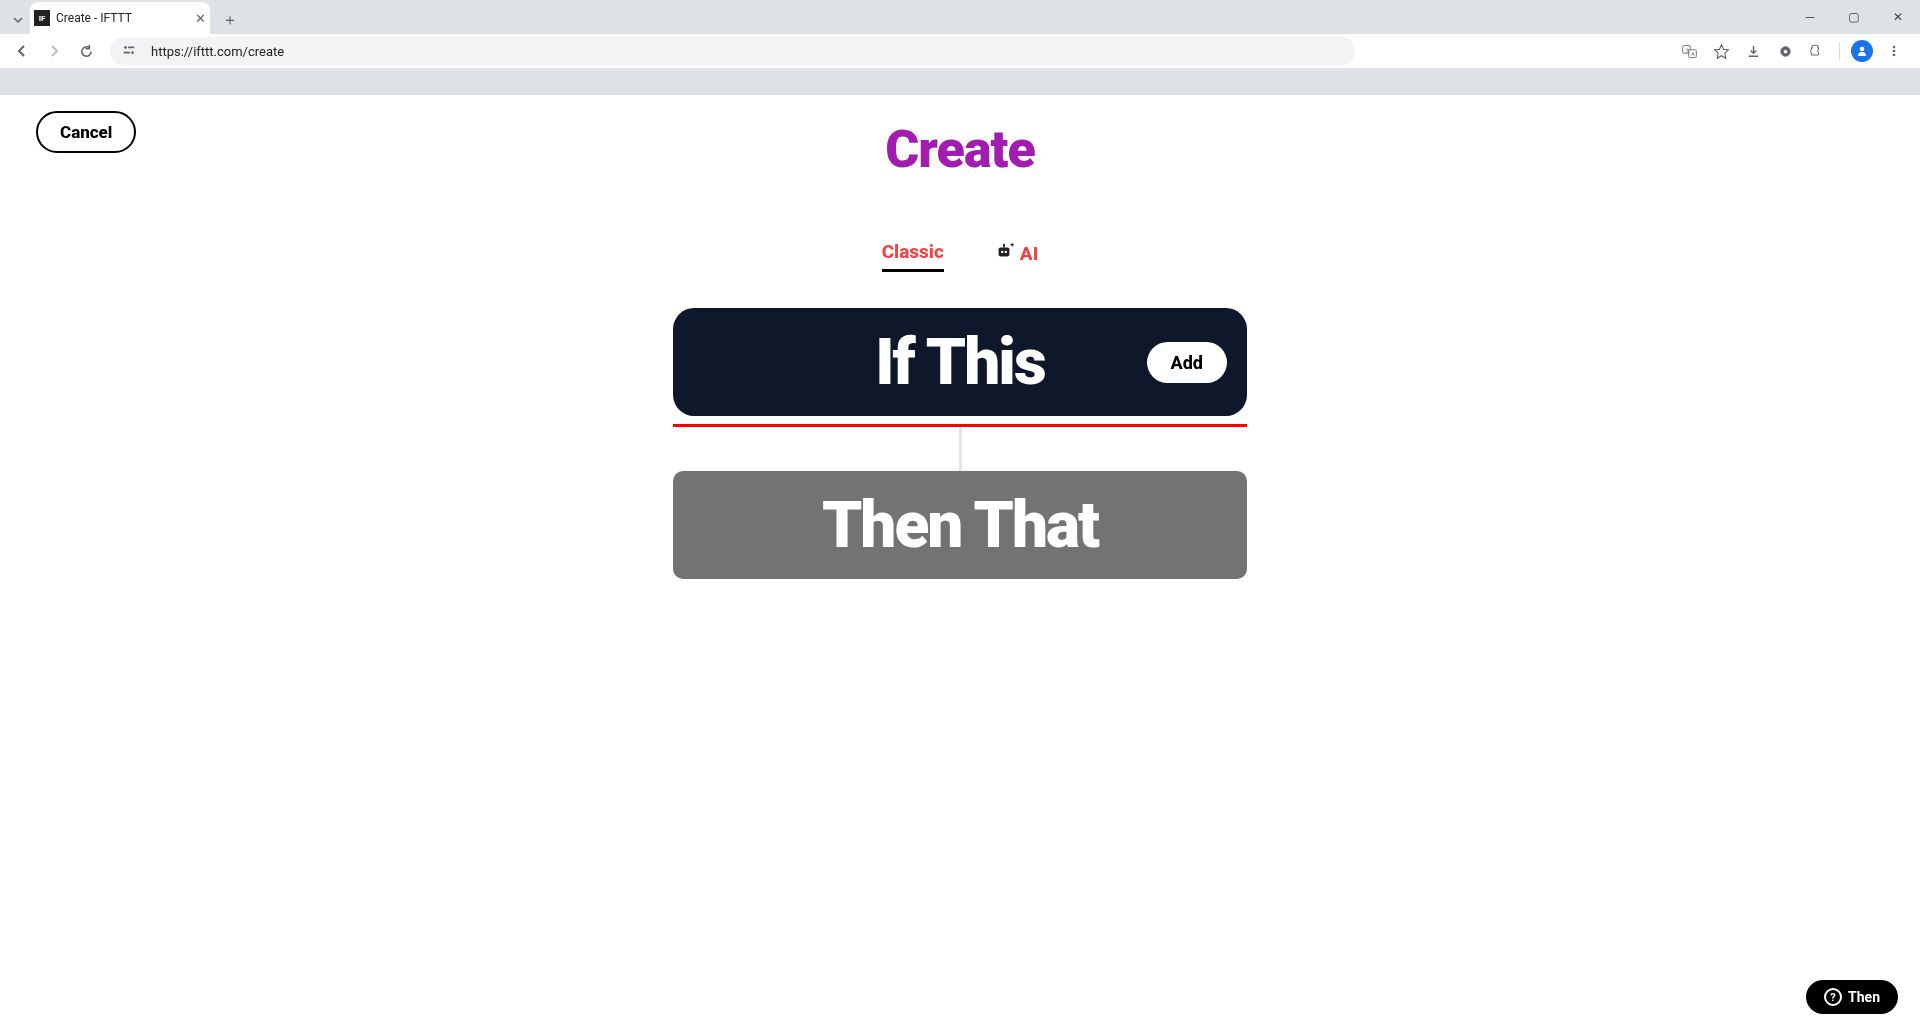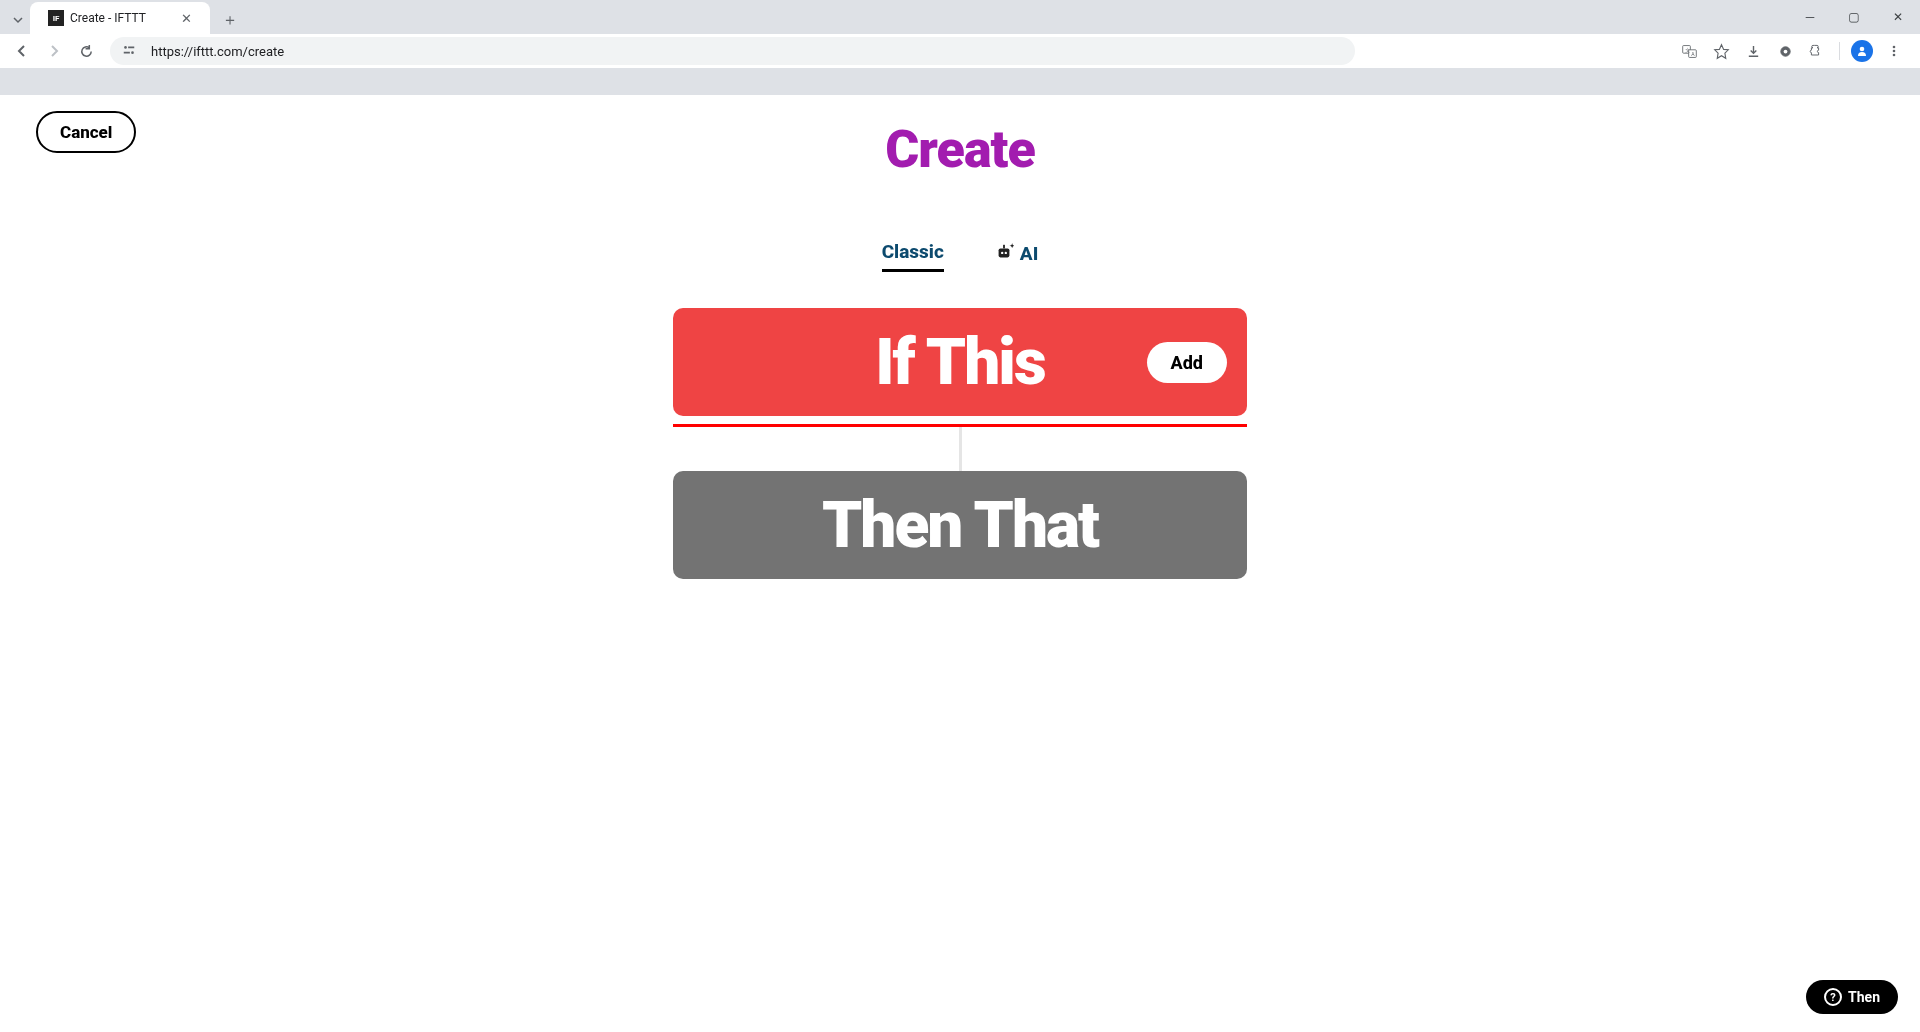--- a/index.html
+++ b/index.html
@@ -37,21 +37,21 @@
       justify-content: center;
       color: #5f6368;
     }
     .tab {
       background: #fff;
       border-radius: 8px 8px 0 0;
       height: 32px;
       width: 180px;
       display: flex;
       align-items: center;
-      padding: 0 18px;
+      padding: 0 4px;
       gap: 6px;
       font-size: 12px;
       color: #202124;
     }
     .tab .favicon {
       width: 16px;
       height: 16px;
       background: #222;
       display: flex;
       align-items: center;
@@ -206,25 +206,25 @@
     .mode-tabs {
       display: flex;
       justify-content: center;
       gap: 50px;
       margin-top: 60px;
       align-items: center;
     }
     .mode-tab {
       font-size: 19px;
       font-weight: 800;
-      color: #0c4a6e;
+      color: #ef4444;
       padding-bottom: 6px;
       cursor: pointer;
       display: flex;
-      align-items: flex-end;
+      align-items: flex-start;
       gap: 6px;
     }
     .mode-tab.active {
       border-bottom: 3px solid #000;
     }
     .mode-tab .ai-icon {
       font-size: 16px;
     }
 
     .flow-container {
@@ -236,21 +236,22 @@
     .block {
       width: 574px;
       height: 108px;
       border-radius: 10px;
       display: flex;
       align-items: center;
       justify-content: center;
       position: relative;
     }
     .block.if-this {
-      background: #ef4444;
+      background: #0f172a;
+      border-radius: 21px;
     }
     .block.then-that {
       background: #737373;
     }
     .block-text {
       color: #fff;
       font-size: 64px;
       font-weight: 900;
       letter-spacing: -2px;
     }

